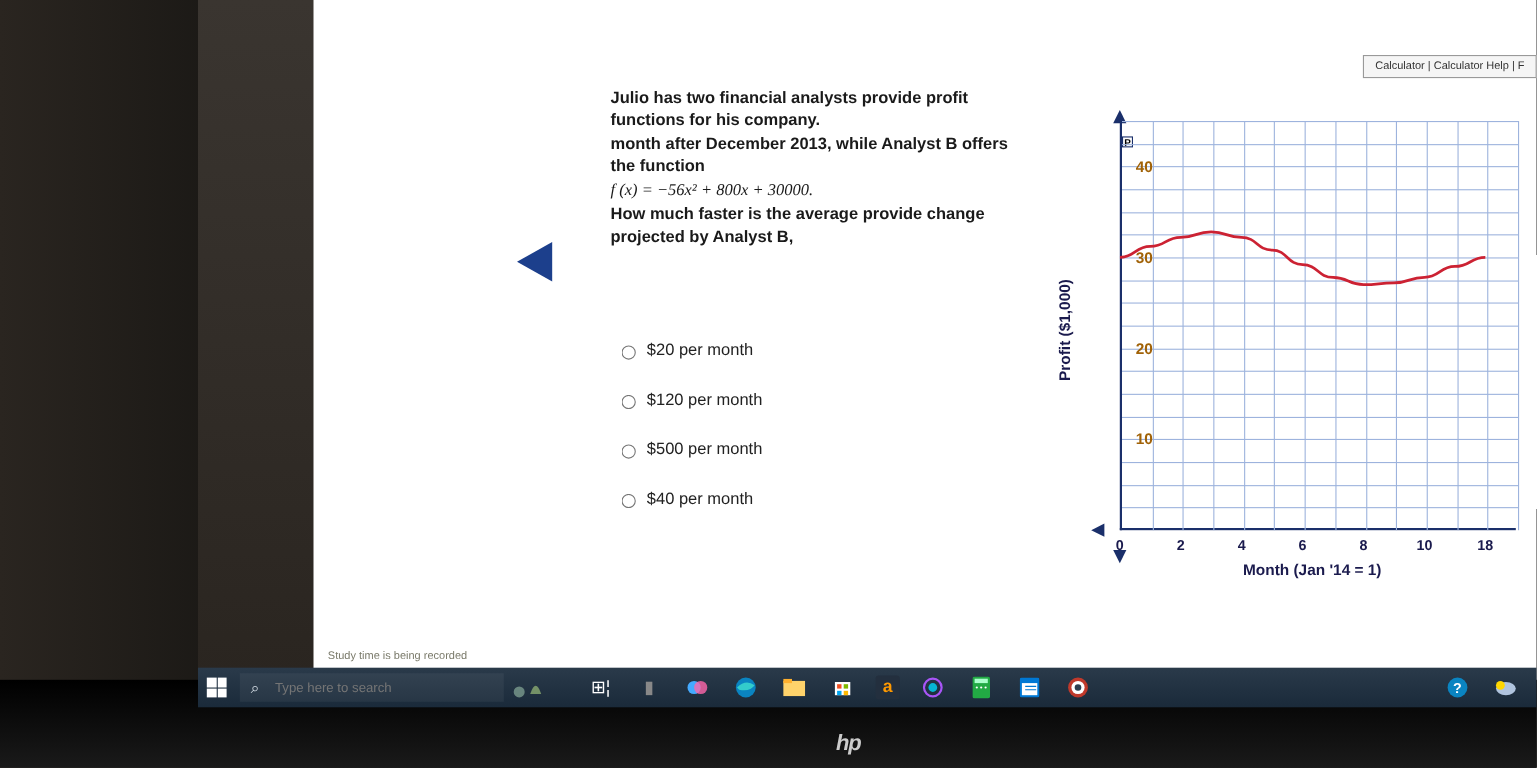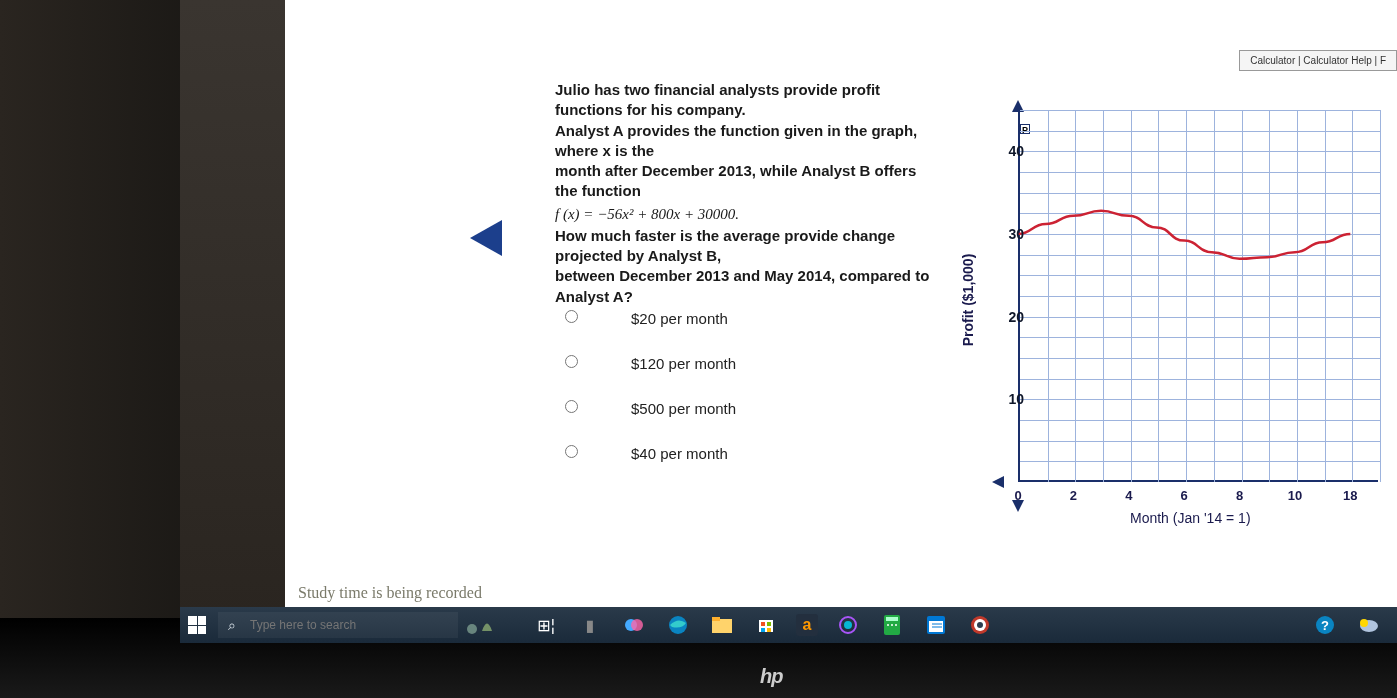--- a/index.html
+++ b/index.html
@@ -85,26 +85,25 @@
       font-weight: normal;
       margin: 2px 0;
     }
     .choices {
       position: absolute;
       left: 385px;
       top: 310px;
     }
     .choice {
       display: flex;
-      align-items: flex-start;
+      align-items: flex-end;
       margin-bottom: 28px;
       font-size: 15px;
       color: #222;
       cursor: pointer;
-      gap: 43px;
     }
     .choice input {
       margin-right: 10px;
     }
     .chart-container {
       position: absolute;
       left: 790px;
       top: 100px;
       width: 430px;
       height: 430px;
@@ -143,24 +142,24 @@
       left: 42px; top: 400px;
       width: 0; height: 0;
       border-left: 6px solid transparent;
       border-right: 6px solid transparent;
       border-top: 12px solid #1a2f6a;
     }
     .grid-line-h { position: absolute; left: 0; width: 360px; border-top: 1px solid #9db3dd; }
     .grid-line-v { position: absolute; top: 0; height: 372px; border-left: 1px solid #9db3dd; }
     .y-label {
       position: absolute;
-      right: 376px;
-      font-size: 14px;
-      font-weight: bold;
-      color: #0f172a;
+      right: 352px;
+      font-size: 14px;
+      font-weight: bold;
+      color: #a16207;
       text-align: right;
       width: 24px;
       transform: translateY(-50%);
     }
     .x-label {
       position: absolute;
       top: 388px;
       font-size: 13px;
       font-weight: bold;
       color: #1a1a4d;
@@ -173,44 +172,43 @@
       transform-origin: left top;
       font-size: 14px;
       font-weight: bold;
       color: #1a1a4d;
     }
     .axis-title-x {
       position: absolute;
       top: 410px;
       left: 160px;
       font-size: 14px;
-      font-weight: normal;
+      font-weight: bold;
       color: #1a1a4d;
     }
     .y-marker {
       position: absolute;
       left: 50px; top: 24px;
       width: 10px; height: 10px;
       border: 1px solid #1a2f6a;
       font-size: 9px;
       font-weight: bold;
       text-align: center;
       line-height: 10px;
     }
     .curve {
       position: absolute;
       left: 48px; top: 10px;
     }
     .study-note {
       position: absolute;
       left: 118px;
       bottom: 16px;
-      font-size: 16px;
+      font-size: 10px;
       color: #7a7a6a;
-      font-family: Liberation Serif, serif;
     }
     .taskbar {
       position: absolute;
       left: 180px;
       right: 0;
       bottom: 55px;
       height: 36px;
       background: linear-gradient(180deg, #2a3a4a 0%, #1a2a3a 100%);
       display: flex;
       align-items: center;
@@ -281,25 +279,23 @@
 <div class="screen">
   <div class="left-dark"></div>
 
 
   <div class="toolbar">Calculator | Calculator Help | F</div>
 
   <div class="blue-arrow"></div>
 
   <div class="question-text">
     <div>Julio has two financial analysts provide profit functions for his company.</div>
-    <div>Analyst A provides the function given in the graph, where x is the</div>
     <div>month after December 2013, while Analyst B offers the function</div>
     <div class="formula">f (x) = −56x² + 800x + 30000.</div>
     <div>How much faster is the average provide change projected by Analyst B,</div>
-    <div>between December 2013 and May 2014, compared to Analyst A?</div>
   </div>
 
   <div class="choices">
     <label class="choice">
       <input type="radio" name="ans" style="">
       <span>$20 per month</span>
     </label>
     <label class="choice">
       <input type="radio" name="ans" style="">
       <span>$120 per month</span>

